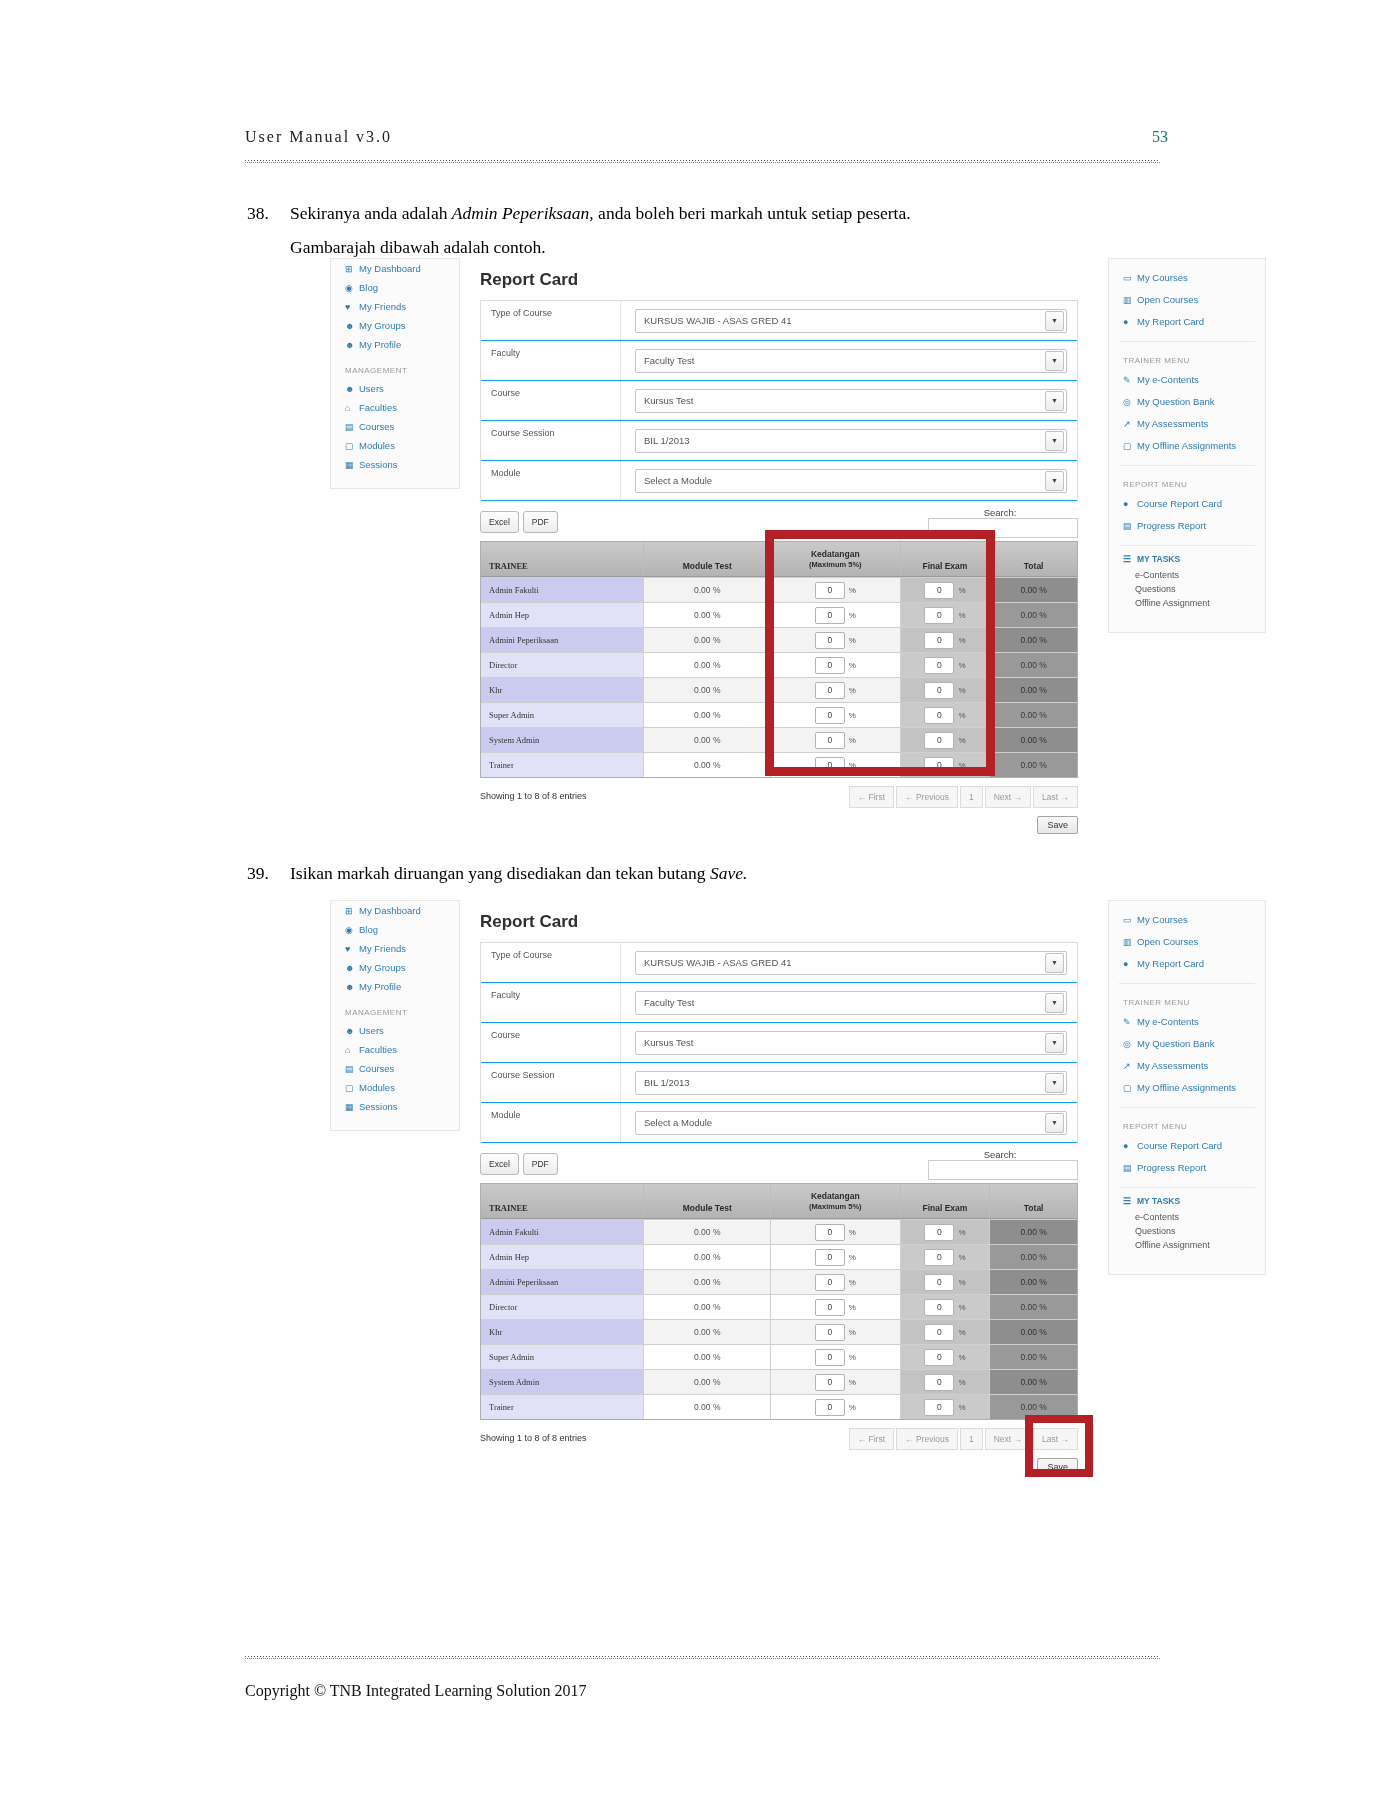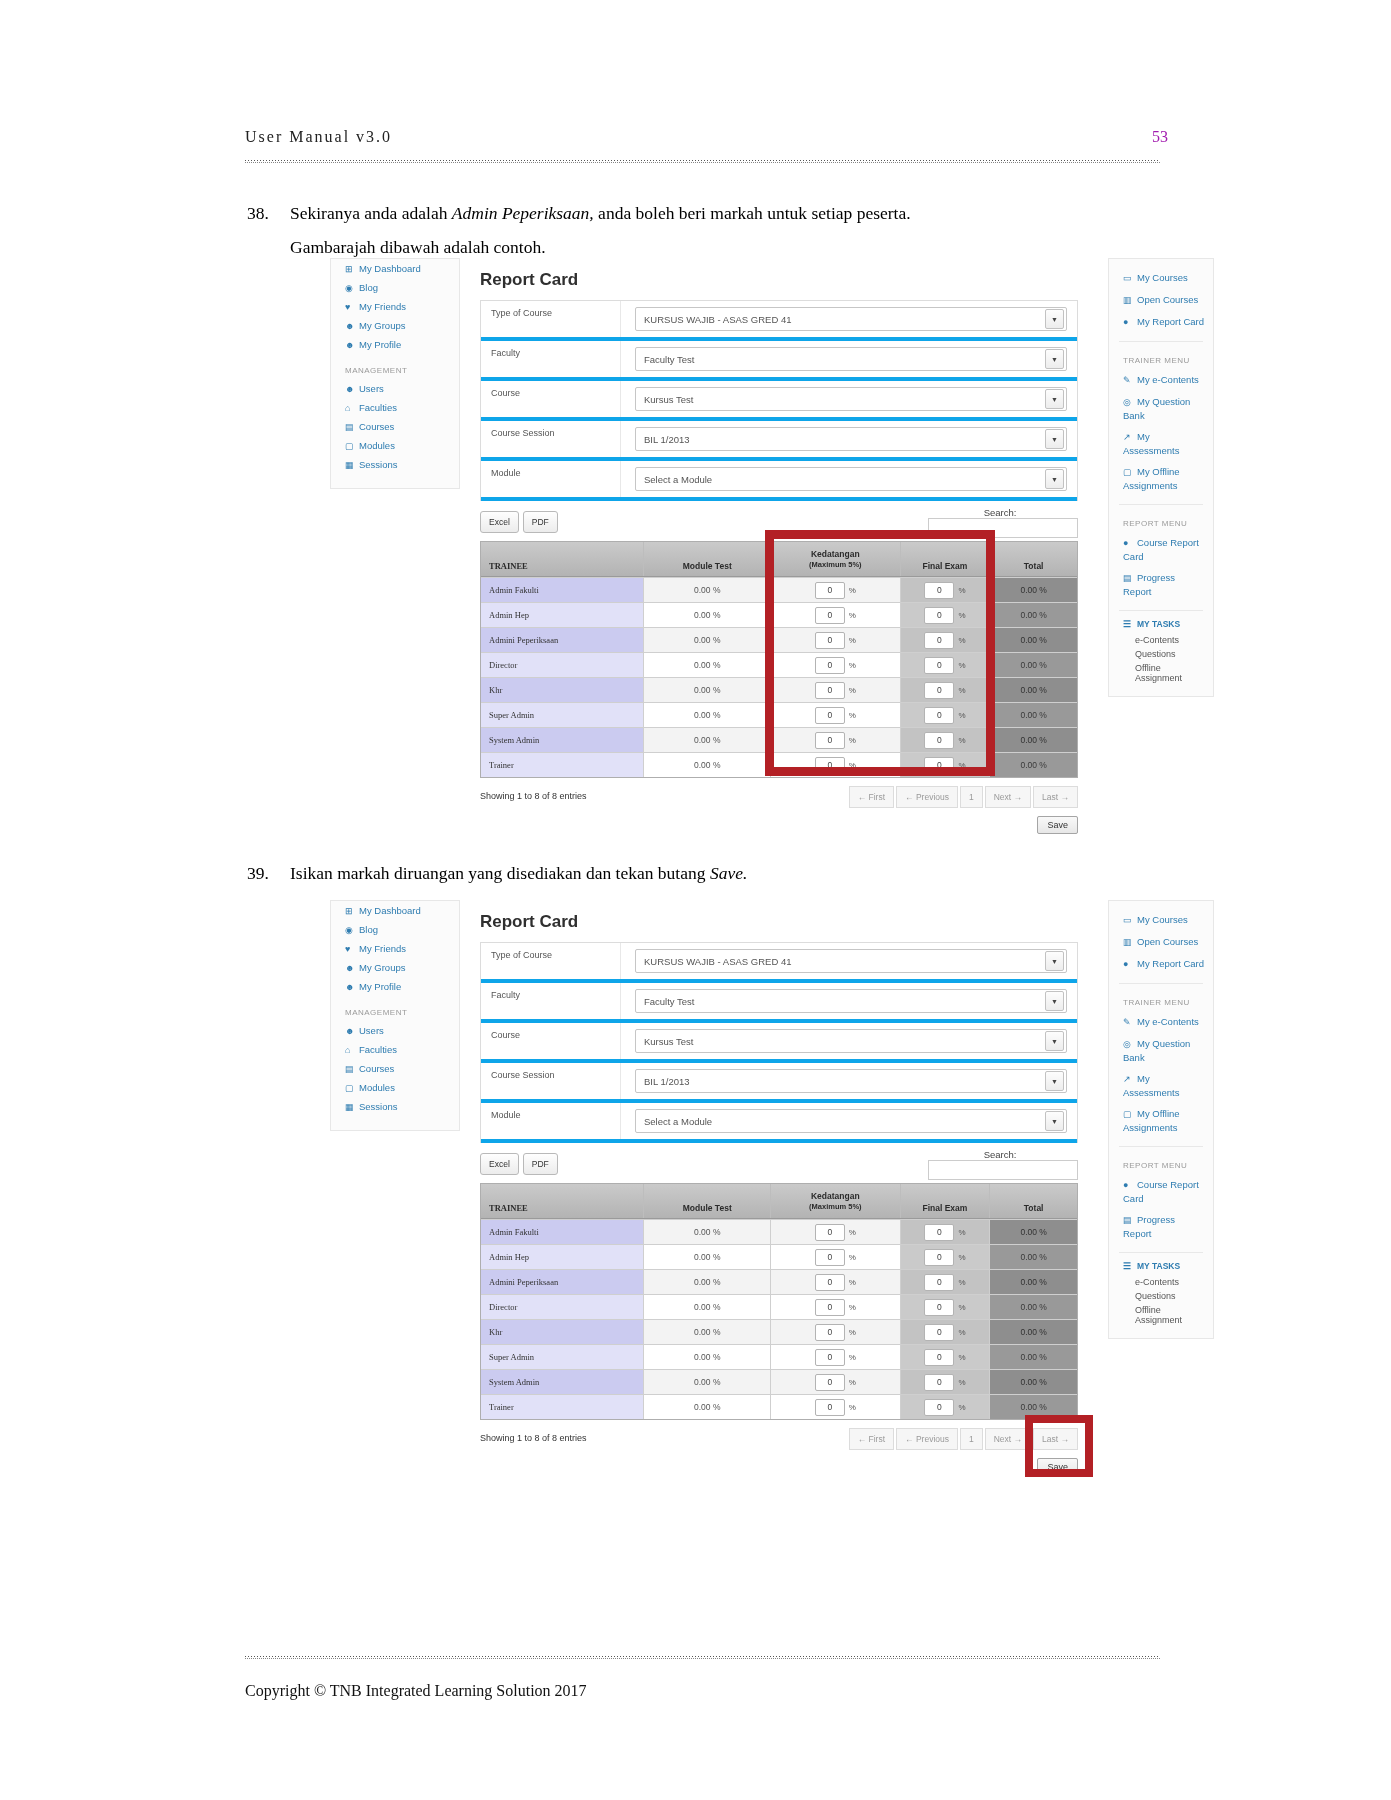--- a/index.html
+++ b/index.html
@@ -1,50 +1,50 @@
 <!DOCTYPE html>
 <html><head>
 <meta charset="utf-8">
 <style>
   html,body{margin:0;padding:0;background:#e9e9e9;}
   .page{position:relative;width:1391px;height:1800px;background:#ffffff;margin:0 auto;overflow:hidden;
         font-family:"Liberation Serif", serif;color:#111;}
   
   .doc-header-title{position:absolute;left:245px;top:128px;font-size:16px;letter-spacing:2px;color:#222;}
-  .doc-header-page{position:absolute;left:1128px;top:128px;width:40px;text-align:right;font-size:16px;color:#a21caf;}
+  .doc-header-page{position:absolute;left:1128px;top:128px;width:40px;text-align:right;font-size:16px;color:#0f766e;}
   .dotted-rule{position:absolute;height:3px;
       background-image:repeating-linear-gradient(to right,#555 0 1px,transparent 1px 3px),
                        repeating-linear-gradient(to right,#888 0 1px,transparent 1px 2px);
       background-size:100% 1px,100% 1px;background-position:0 0,0 2px;background-repeat:no-repeat;}
   .rule-top{left:245px;top:160px;width:915px;}
   .rule-bottom{left:245px;top:1656px;width:915px;}
   .doc-footer{position:absolute;left:245px;top:1682px;font-size:16px;color:#111;}
   .step{position:absolute;font-size:17.5px;line-height:34px;color:#000;}
   .step .num{position:absolute;left:0;top:0;}
   .step .txt{display:block;margin-left:43px;width:705px;}
   .step-38{left:247px;top:196px;}
   .step-39{left:247px;top:856px;}
   
   .shot{position:absolute;left:330px;width:912px;height:585px;font-family:"Liberation Sans", sans-serif;}
   .panel{position:absolute;background:#fbfbfb;border:1px solid #e7e7e7;box-sizing:border-box;}
   .lpanel{left:0;top:0;width:130px;padding:0 0 14px;}
-  .rpanel{left:778px;top:0;width:106px;padding:8px 0 11px;}
+  .rpanel{left:778px;top:0;width:158px;padding:8px 0 22px;}
   .menu-item{padding:4px 8px 4px 14px;font-size:9.5px;color:#2e7cb0;white-space:nowrap;cursor:pointer;}
   .rpanel .menu-item{white-space:normal;line-height:13px;}
   .menu-item .ico{display:inline-block;width:14px;color:#2e7cb0;font-size:9px;}
   .menu-head{padding:12px 8px 4px 14px;font-size:8px;letter-spacing:.5px;color:#9a9a9a;}
   .menu-div{border-top:1px solid #e8e8e8;margin:8px 10px 2px;}
   .tasks-title{padding:6px 8px 4px 14px;font-size:8.5px;font-weight:bold;color:#2e7cb0;}
   .tasks-title .ico{display:inline-block;width:14px;font-size:9px;}
   .task-item{padding:2px 8px 2px 26px;font-size:9px;color:#555;cursor:pointer;}
   
   .main{position:absolute;left:150px;top:0;width:598px;}
   .app-title{margin:12px 0 10px;font-size:17px;font-weight:bold;color:#2f2f2f;}
   .form{border:1px solid #dcdcdc;border-bottom:none;background:#fff;}
-  .form-row{display:flex;height:40px;border-bottom:4px solid #0ea5e9;box-sizing:border-box;}
+  .form-row{display:flex;height:40px;border-bottom:1px solid #0ea5e9;box-sizing:border-box;}
   .form-label{width:140px;box-sizing:border-box;padding:7px 4px 0 10px;font-size:9px;color:#555;
               border-right:1px solid #e8e8e8;}
   .form-value{flex:1;display:flex;align-items:center;padding:0 10px 0 14px;}
   .select{flex:1;height:24px;border:1px solid #c6c6c6;border-radius:2px;background:#fff;
           display:flex;align-items:center;font-size:9.5px;color:#555;padding-left:8px;box-sizing:border-box;cursor:pointer;}
   .chev{margin-left:auto;margin-right:2px;width:17px;height:18px;border:1px solid #c2c2c2;border-radius:2px;
         background:linear-gradient(#fdfdfd,#ededed);display:flex;align-items:center;justify-content:center;
         font-size:7px;color:#444;}
   .toolbar{margin-top:8px;display:flex;align-items:center;height:26px;}
   .btn{font-size:8.5px;padding:5px 8px;border:1px solid #b9b9b9;border-radius:3px;

